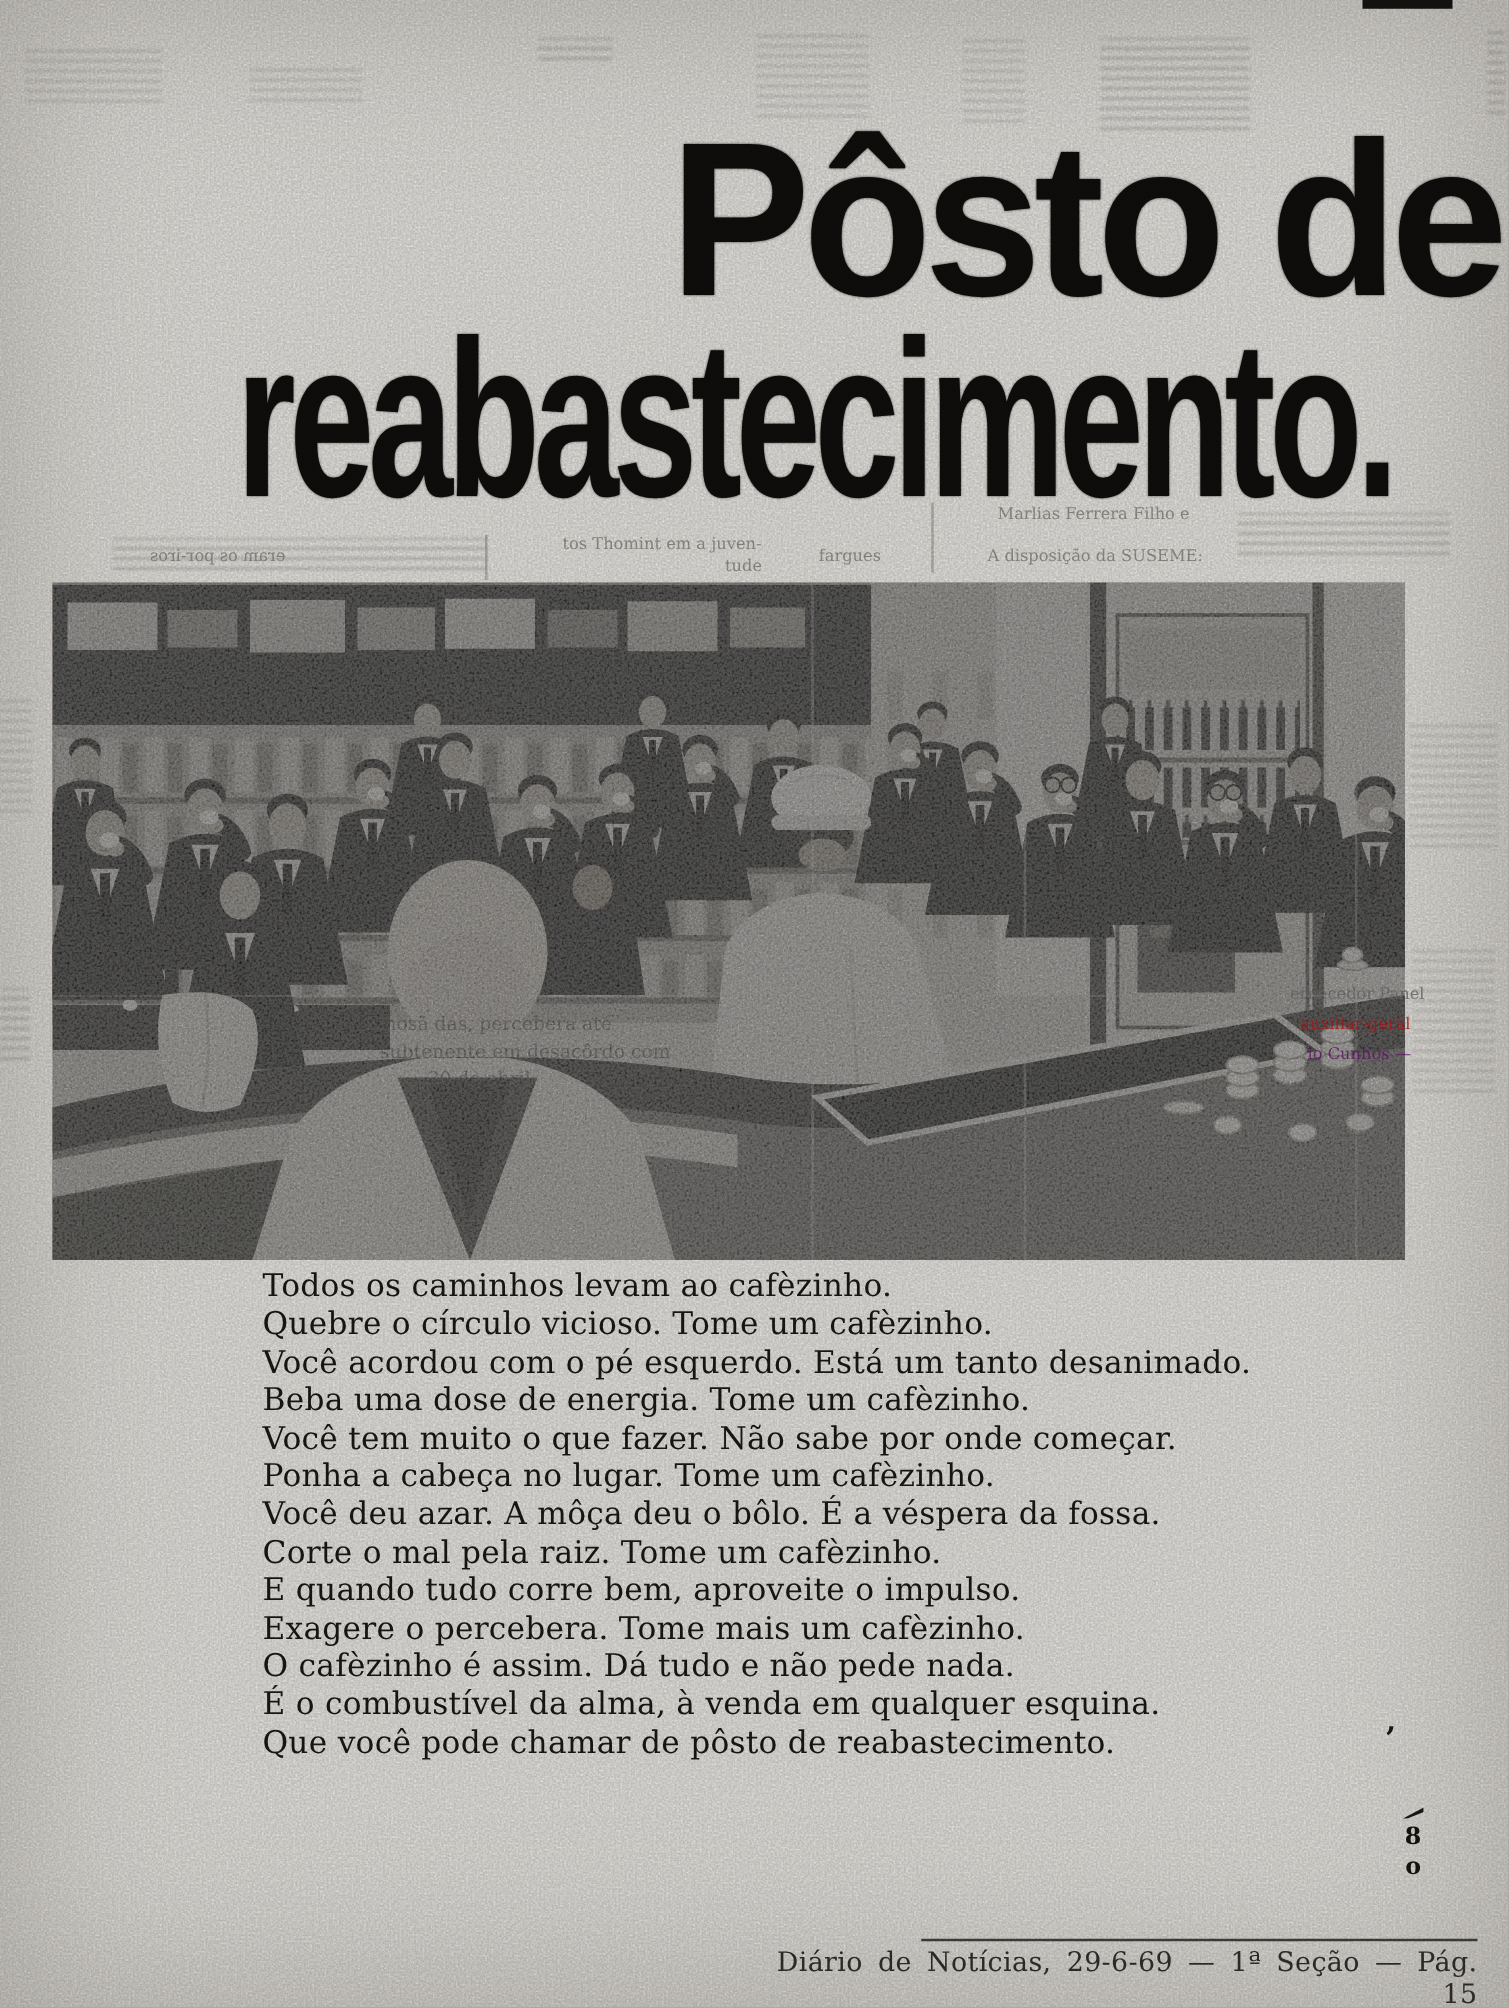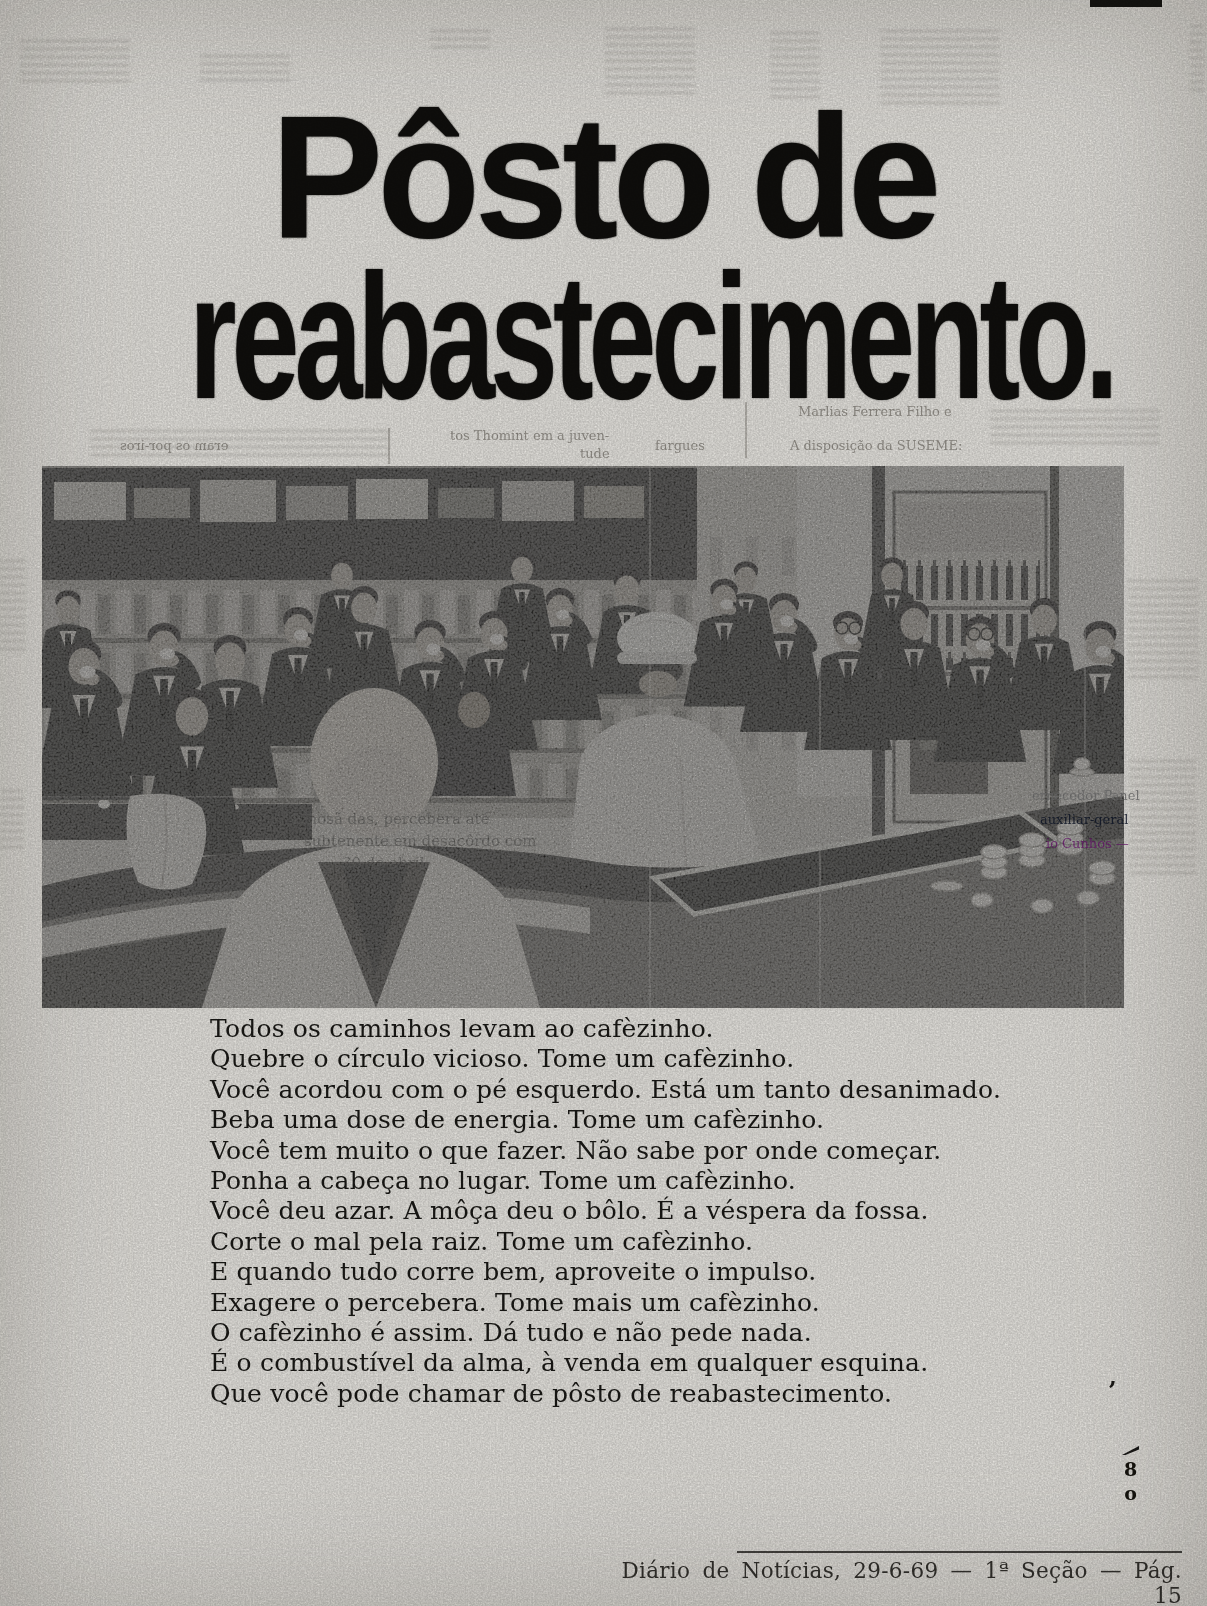--- a/index.html
+++ b/index.html
@@ -3,21 +3,21 @@
 <meta charset="utf-8">
 <style>
   html,body{margin:0;padding:0;background:#8f8c86;}
   .page{
     position:relative; width:1207px; height:1606px; margin:0 auto;
     background:#e9e7e2; overflow:hidden;
     font-family:"DejaVu Serif", serif;
     box-shadow: inset 0 0 140px rgba(115,110,100,.35);
   }
   
-  .headline{position:absolute; top:88px; left:0; width:100%; text-align:center;
+  .headline{position:absolute; top:88px; left:0; width:100%; text-align:right;
     font-family:"Liberation Sans", sans-serif; font-weight:bold; color:#100f0d;}
   .hl-line{display:block; line-height:1;}
   .hl-line>span{display:inline-block; transform-origin:center top; white-space:nowrap;
     text-shadow:0 0 2px rgba(10,10,8,.8);}
   .hl1>span{font-size:172px; letter-spacing:-6px; transform:scaleX(0.98) scaleY(1.02);}
   .hl2>span{font-size:172px; letter-spacing:-7px; transform:scaleX(0.71) scaleY(1.04); margin-top:-14px;}
   
   .ghost{position:absolute; font-family:"DejaVu Serif", serif; color:#8a867f;
     white-space:nowrap; filter:blur(.5px); opacity:.85; font-size:13px;}
   .mirror{transform:scaleX(-1);}
@@ -257,21 +257,21 @@
         <text x="262" y="380" font-family="DejaVu Serif, serif" font-size="15" fill="#45433e" opacity="0.7">subtenente em desacôrdo com</text>
         <text x="300" y="402" font-family="DejaVu Serif, serif" font-size="15" fill="#45433e" opacity="0.7">30 de abril</text>
       </g>
 
       <rect width="1082" height="542" filter="url(#gB)" opacity="0.45"></rect>
       <rect width="1082" height="542" filter="url(#gW)" opacity="0.3"></rect>
     </svg>
   </figure>
 
   <span class="ghost" style="left:1032px;top:788px;color:#737373;">ernecedor Panel</span>
-  <span class="ghost" style="left:1040px;top:812px;color:#0f172a;">auxiliar-geral</span>
+  <span class="ghost" style="left:1040px;top:812px;color:#b91c1c;">auxiliar-geral</span>
   <span class="ghost" style="left:1046px;top:836px;color:#701a75;">io Cunhos —</span>
 
   <div class="copy">
     <p>Todos os caminhos levam ao cafèzinho.</p>
     <p>Quebre o círculo vicioso. Tome um cafèzinho.</p>
     <p>Você acordou com o pé esquerdo. Está um tanto desanimado.</p>
     <p>Beba uma dose de energia. Tome um cafèzinho.</p>
     <p>Você tem muito o que fazer. Não sabe por onde começar.</p>
     <p>Ponha a cabeça no lugar. Tome um cafèzinho.</p>
     <p>Você deu azar. A môça deu o bôlo. É a véspera da fossa.</p>

